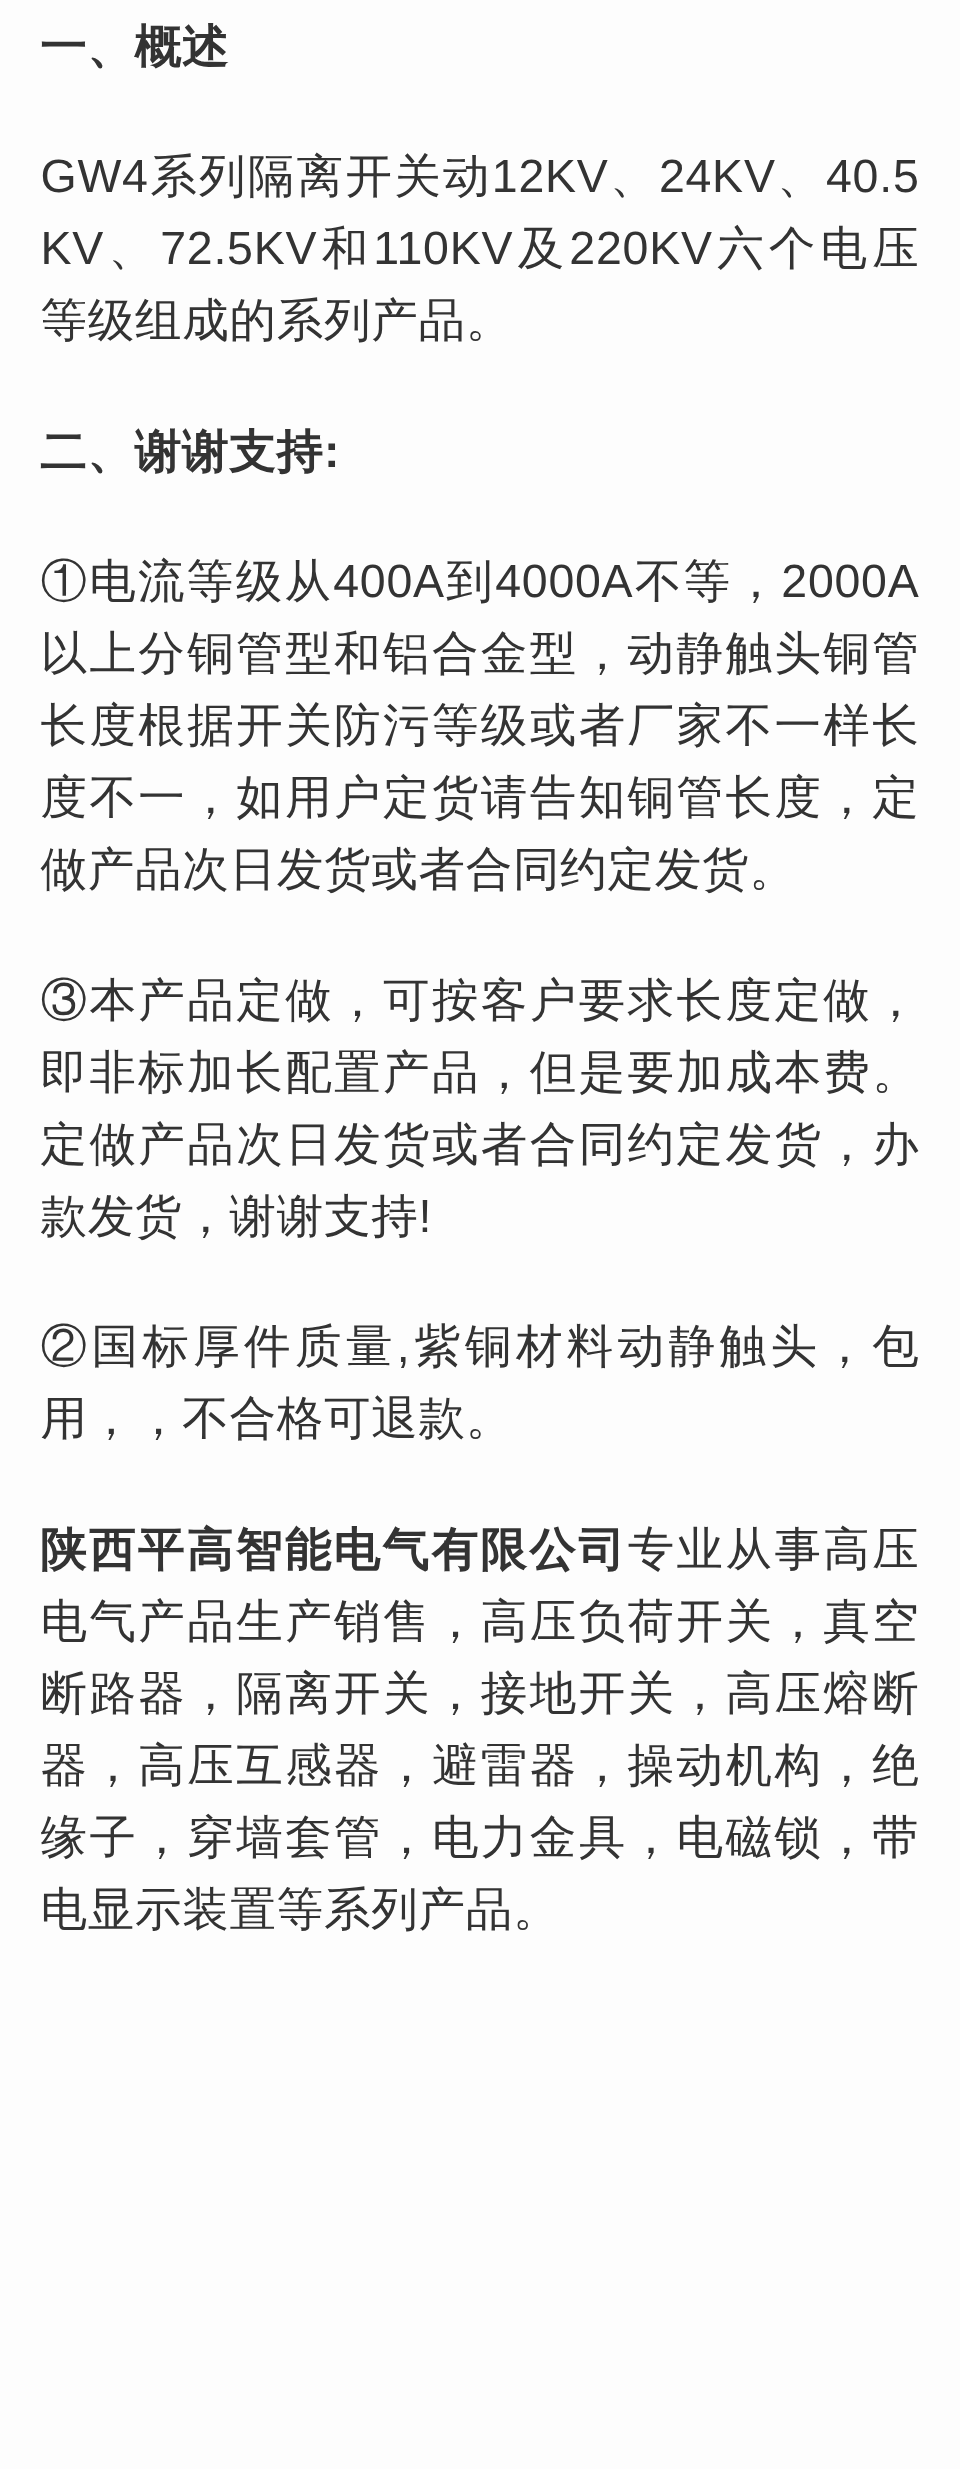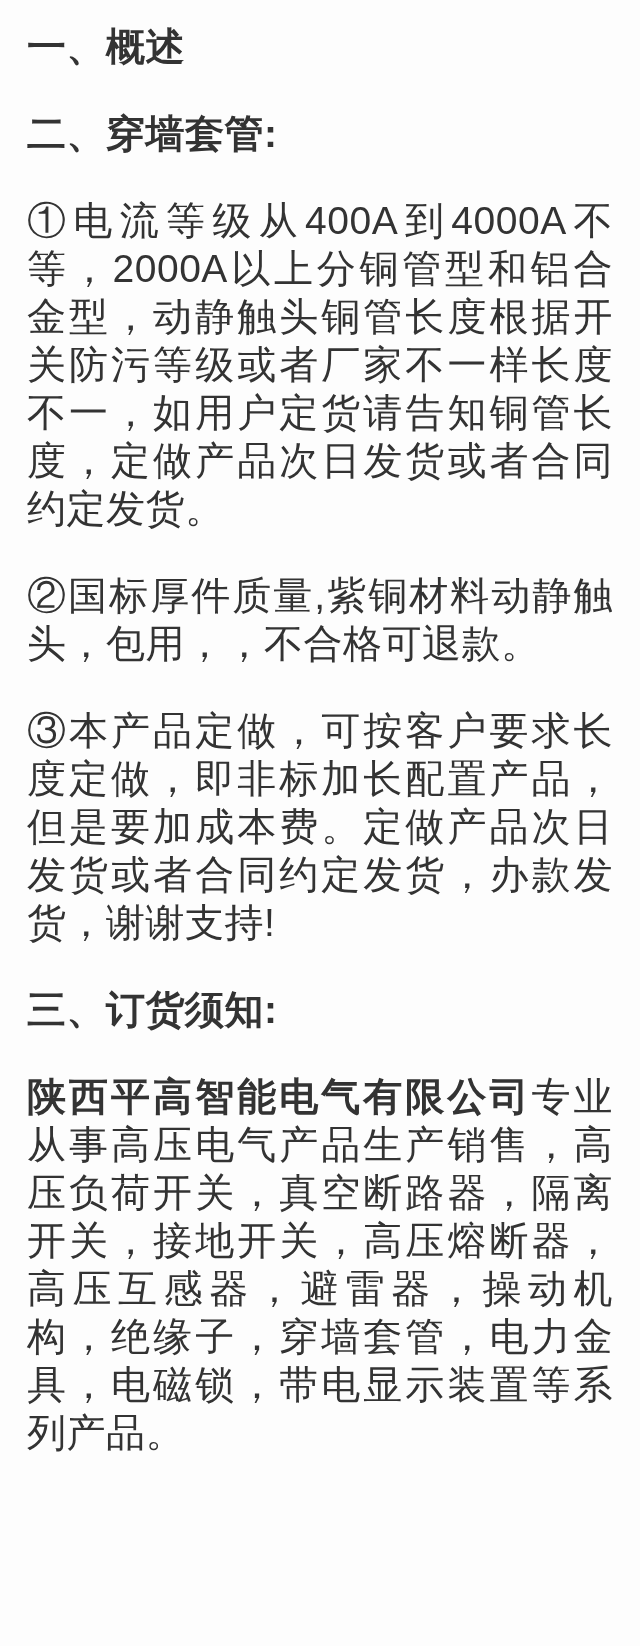--- a/index.html
+++ b/index.html
@@ -11,23 +11,23 @@
     min-height: 1646px;
     background: #fdfdfd;
     font-family: "Liberation Sans", sans-serif;
     color: #333333;
     box-sizing: border-box;
   }
   .doc {
     padding: 7px 27px 20px 27px;
   }
   .block {
-    font-size: 39px;
+    font-size: 31px;
     line-height: 48px;
-    margin: 16px 0 39px 0;
+    margin: 0 0 39px 0;
     text-align: justify;
     text-justify: inter-ideograph;
     word-break: break-all;
     letter-spacing: 0.5px;
   }
   .heading {
     font-weight: bold;
     text-align: left;
   }
   .block:last-child {
@@ -37,28 +37,28 @@
     font-weight: bold;
   }
 </style>
 </head>
 <body style="background: rgb(253, 253, 253); color: rgb(51, 51, 51);">
 
 <div class="doc">
 
   <h2 class="block heading">一、概述</h2>
 
+  <p class="block">GW4系列隔离开关动12KV、24KV、40.5KV、72.5KV和110KV及220KV六个电压等级组成的系列产品。</p>
 
 
-  <h2 class="block heading">二、穿墙套管:</h2>
+  <h2 class="block heading">二、谢谢支持:</h2>
 
   <p class="block">①电流等级从400A到4000A不等，2000A以上分铜管型和铝合金型，动静触头铜管长度根据开关防污等级或者厂家不一样长度不一，如用户定货请告知铜管长度，定做产品次日发货或者合同约定发货。</p>
 
+  <p class="block">③本产品定做，可按客户要求长度定做，即非标加长配置产品，但是要加成本费。定做产品次日发货或者合同约定发货，办款发货，谢谢支持!</p>
+
   <p class="block">②国标厚件质量,紫铜材料动静触头，包用，，不合格可退款。</p>
 
-  <p class="block">③本产品定做，可按客户要求长度定做，即非标加长配置产品，但是要加成本费。定做产品次日发货或者合同约定发货，办款发货，谢谢支持!</p>
-
-  <h2 class="block heading">三、订货须知:</h2>
 
 
   <p class="block"><span class="company-name">陕西平高智能电气有限公司</span><span>专业从事高压电气产品生产销售，高压负荷开关，真空断路器，隔离开关，接地开关，高压熔断器，高压互感器，避雷器，操动机构，绝缘子，穿墙套管，电力金具，电磁锁，带电显示装置等系列产品。</span></p>
 
 </div>
 
 </body></html>

